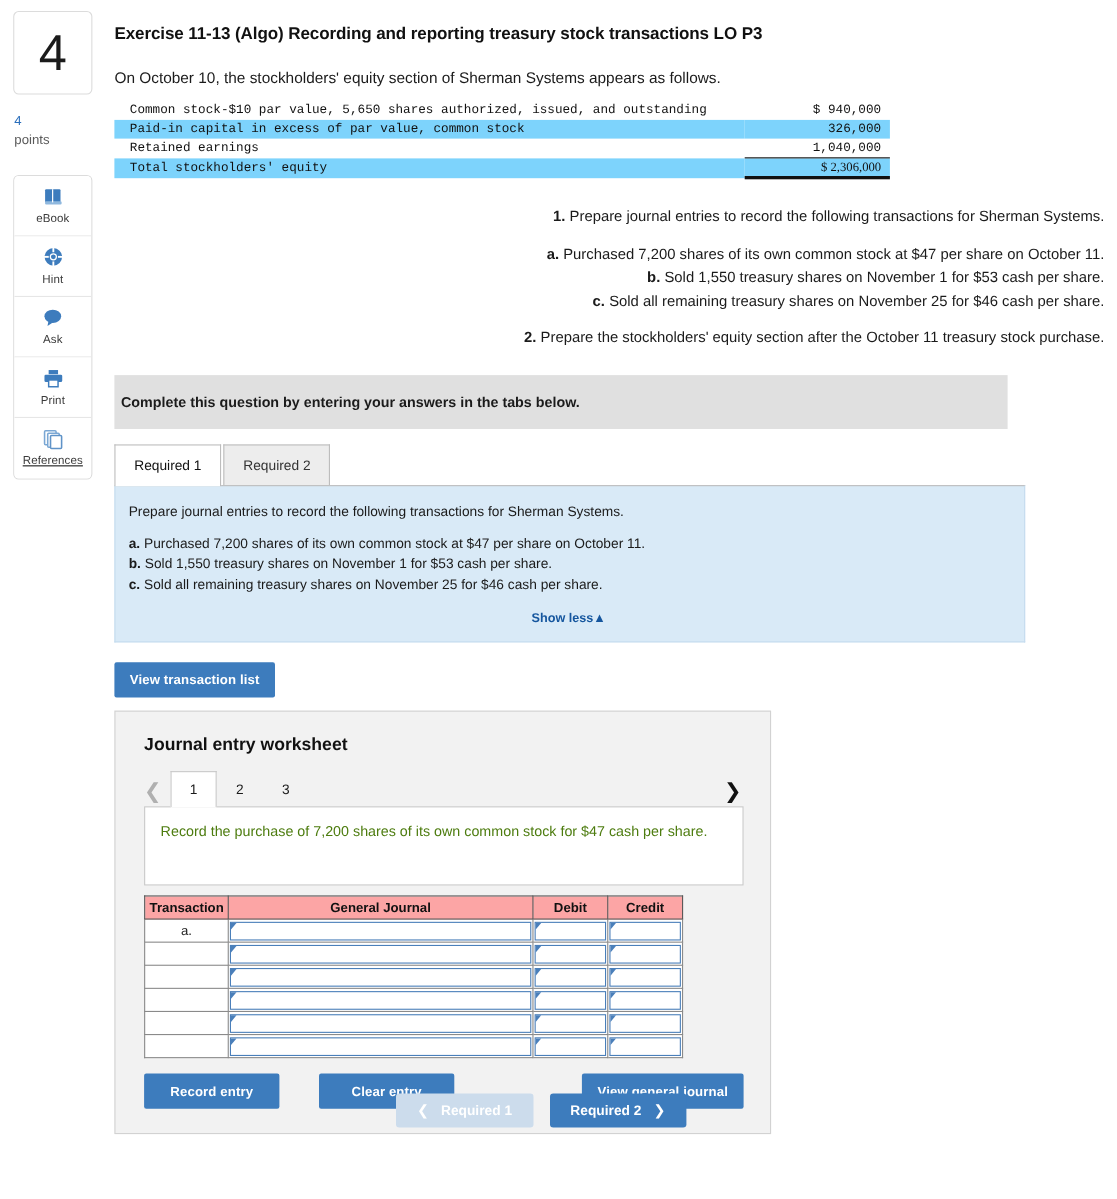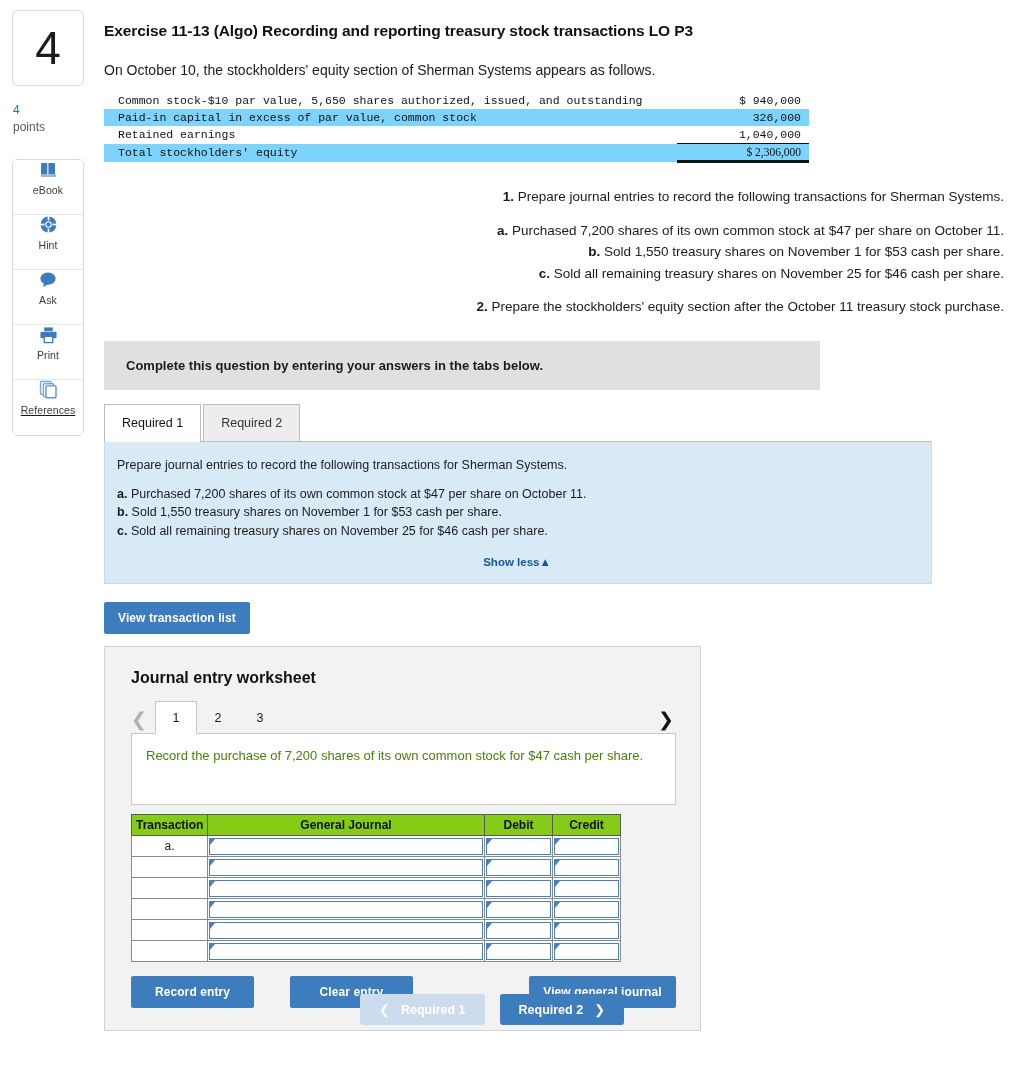--- a/index.html
+++ b/index.html
@@ -47,21 +47,21 @@
     width: 72px;
     border: 1px solid #dcdcdc;
     border-radius: 5px;
     background: #fff;
     overflow: hidden;
   }
   .tool {
     height: 55px;
     border-bottom: 1px solid #e6e6e6;
     display: flex; flex-direction: column;
-    align-items: center; 
+    align-items: center; justify-content: center;
     gap: 4px;
     cursor: pointer;
     background: #fff;
   }
   .tool:last-child { border-bottom: none; text-decoration: underline; }
   .tool .ico { height: 20px; display: flex; align-items: center; justify-content: center; }
   .tool .lbl { font-size: 10.5px; color: #3b3b3b; letter-spacing: .1px; }
 
   
   .main {
@@ -99,23 +99,23 @@
 
   
   .qlist { margin-top: 24px; font-size: 13.5px; line-height: 1.45; text-align: right; }
   .qlist .ln { margin-bottom: 2px; }
   .qlist .gap { height: 12px; }
   .qlist b { font-weight: bold; }
 
   
   .greybar {
     margin-top: 24px;
-    width: 716px;
+    width: 812px;
     background: #e0e0e0;
-    padding: 17px 22px;
+    padding: 17px 6px;
     font-size: 13px;
     font-weight: bold;
     color: #1b1b1b;
   }
 
   
   .tabstrip {
     margin-top: 14px;
     width: 828px;
     display: flex;
@@ -242,21 +242,21 @@
   }
 
   
   .journal {
     margin-top: 9px;
     border-collapse: collapse;
     width: 489px;
     table-layout: fixed;
   }
   .journal th {
-    background: #84cc16;
+    background: #fca5a5;
     border: 1px solid #5a5a5a;
     font-size: 12px;
     font-weight: bold;
     color: #111;
     height: 21px;
     padding: 0 4px;
   }
   .journal td {
     border: 1px solid #8a8a8a;
     height: 21px;

